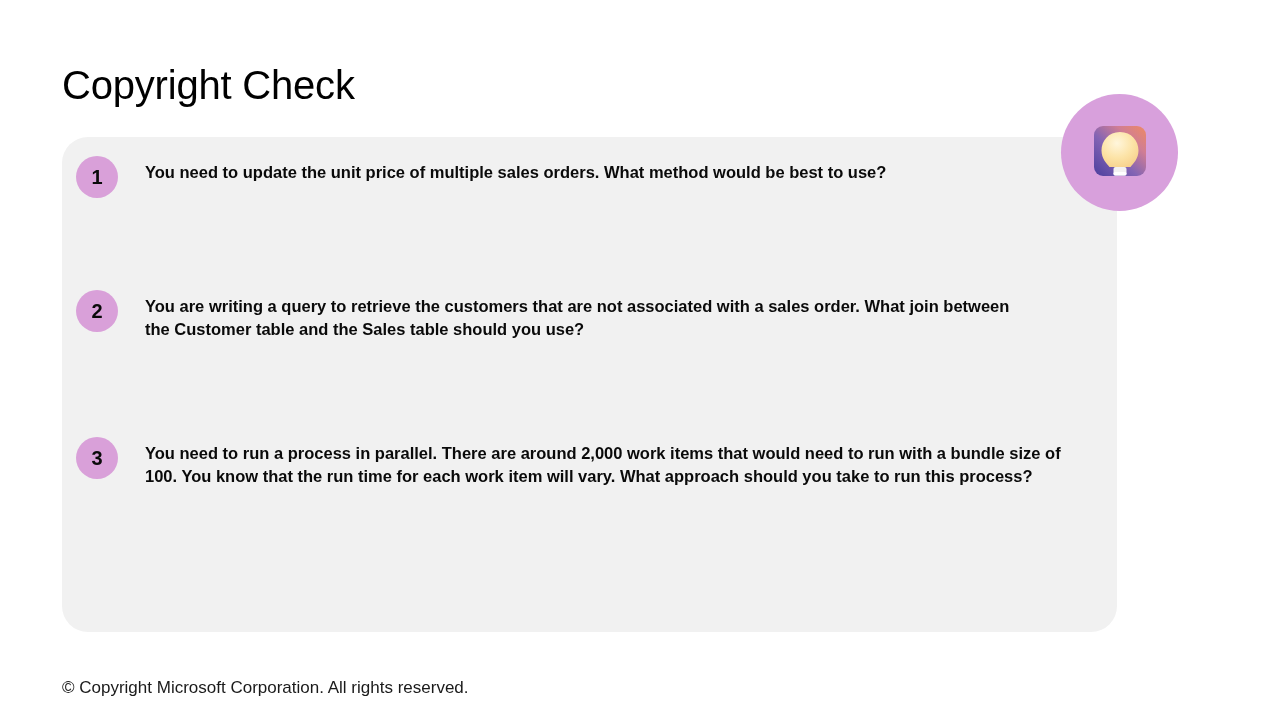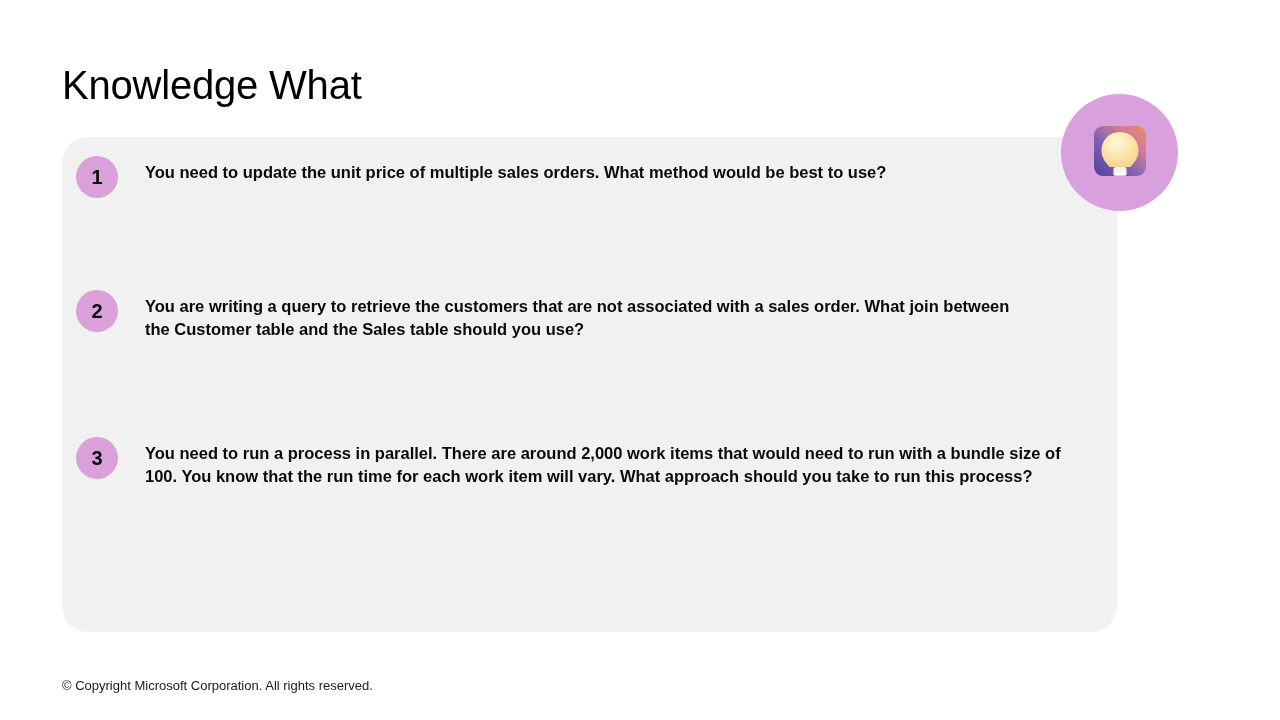--- a/index.html
+++ b/index.html
@@ -102,32 +102,32 @@
     width: 62px;
     height: 62px;
     display: block;
   }
 
   
   .footer-copyright {
     position: absolute;
     left: 62px;
     top: 678px;
-    font-size: 13px;
+    font-size: 17px;
     font-weight: 400;
     color: #1A1A1A;
     white-space: nowrap;
   }
 </style>
 </head>
 <body>
 
 <div class="slide">
 
-  <h1 class="slide-title">Knowledge What</h1>
+  <h1 class="slide-title">Copyright Check</h1>
 
   <div class="qa-card">
 
     <div class="question-row q1">
       <div class="badge">1</div>
       <div class="question-text">You need to update the unit price of multiple sales orders. What method would be best to use?</div>
     </div>
 
     <div class="question-row q2">
       <div class="badge">2</div>

